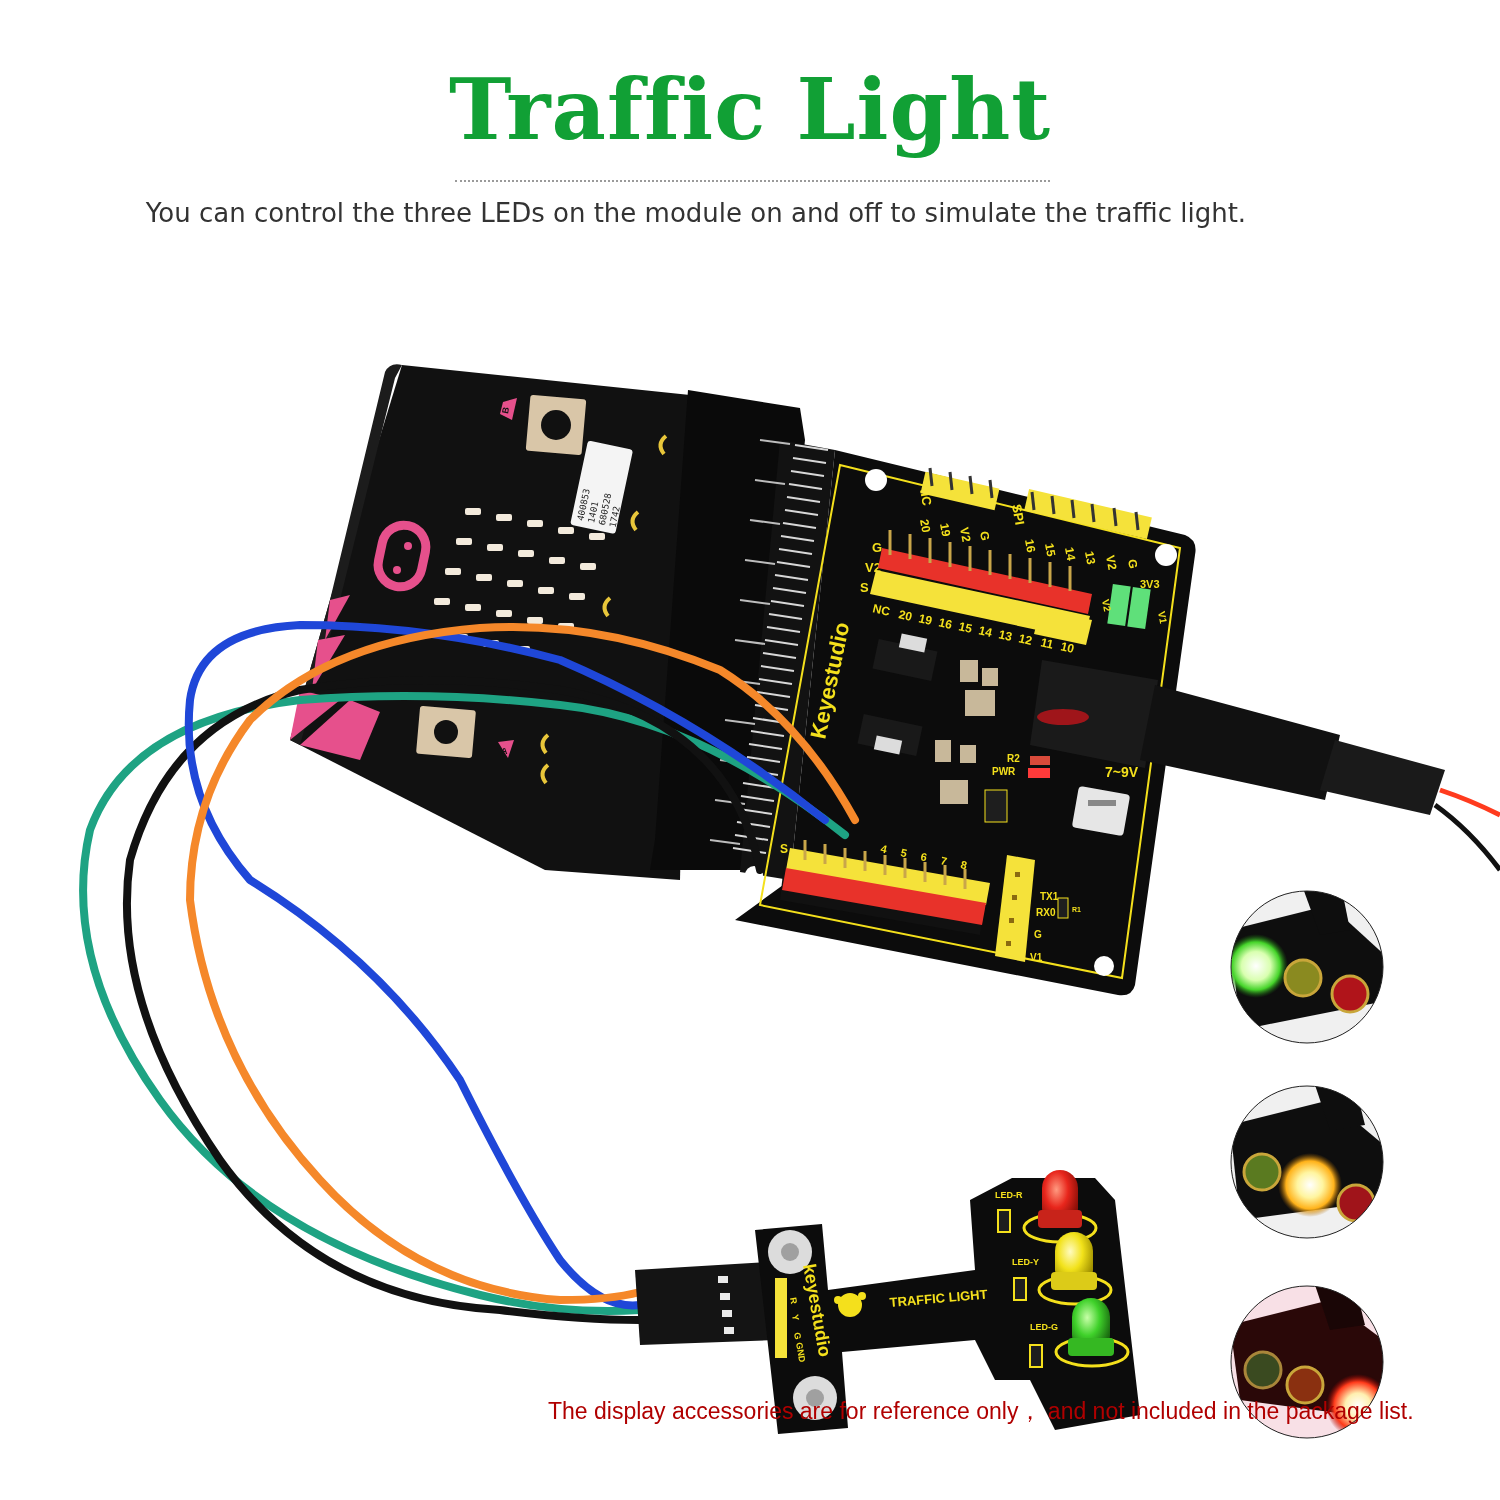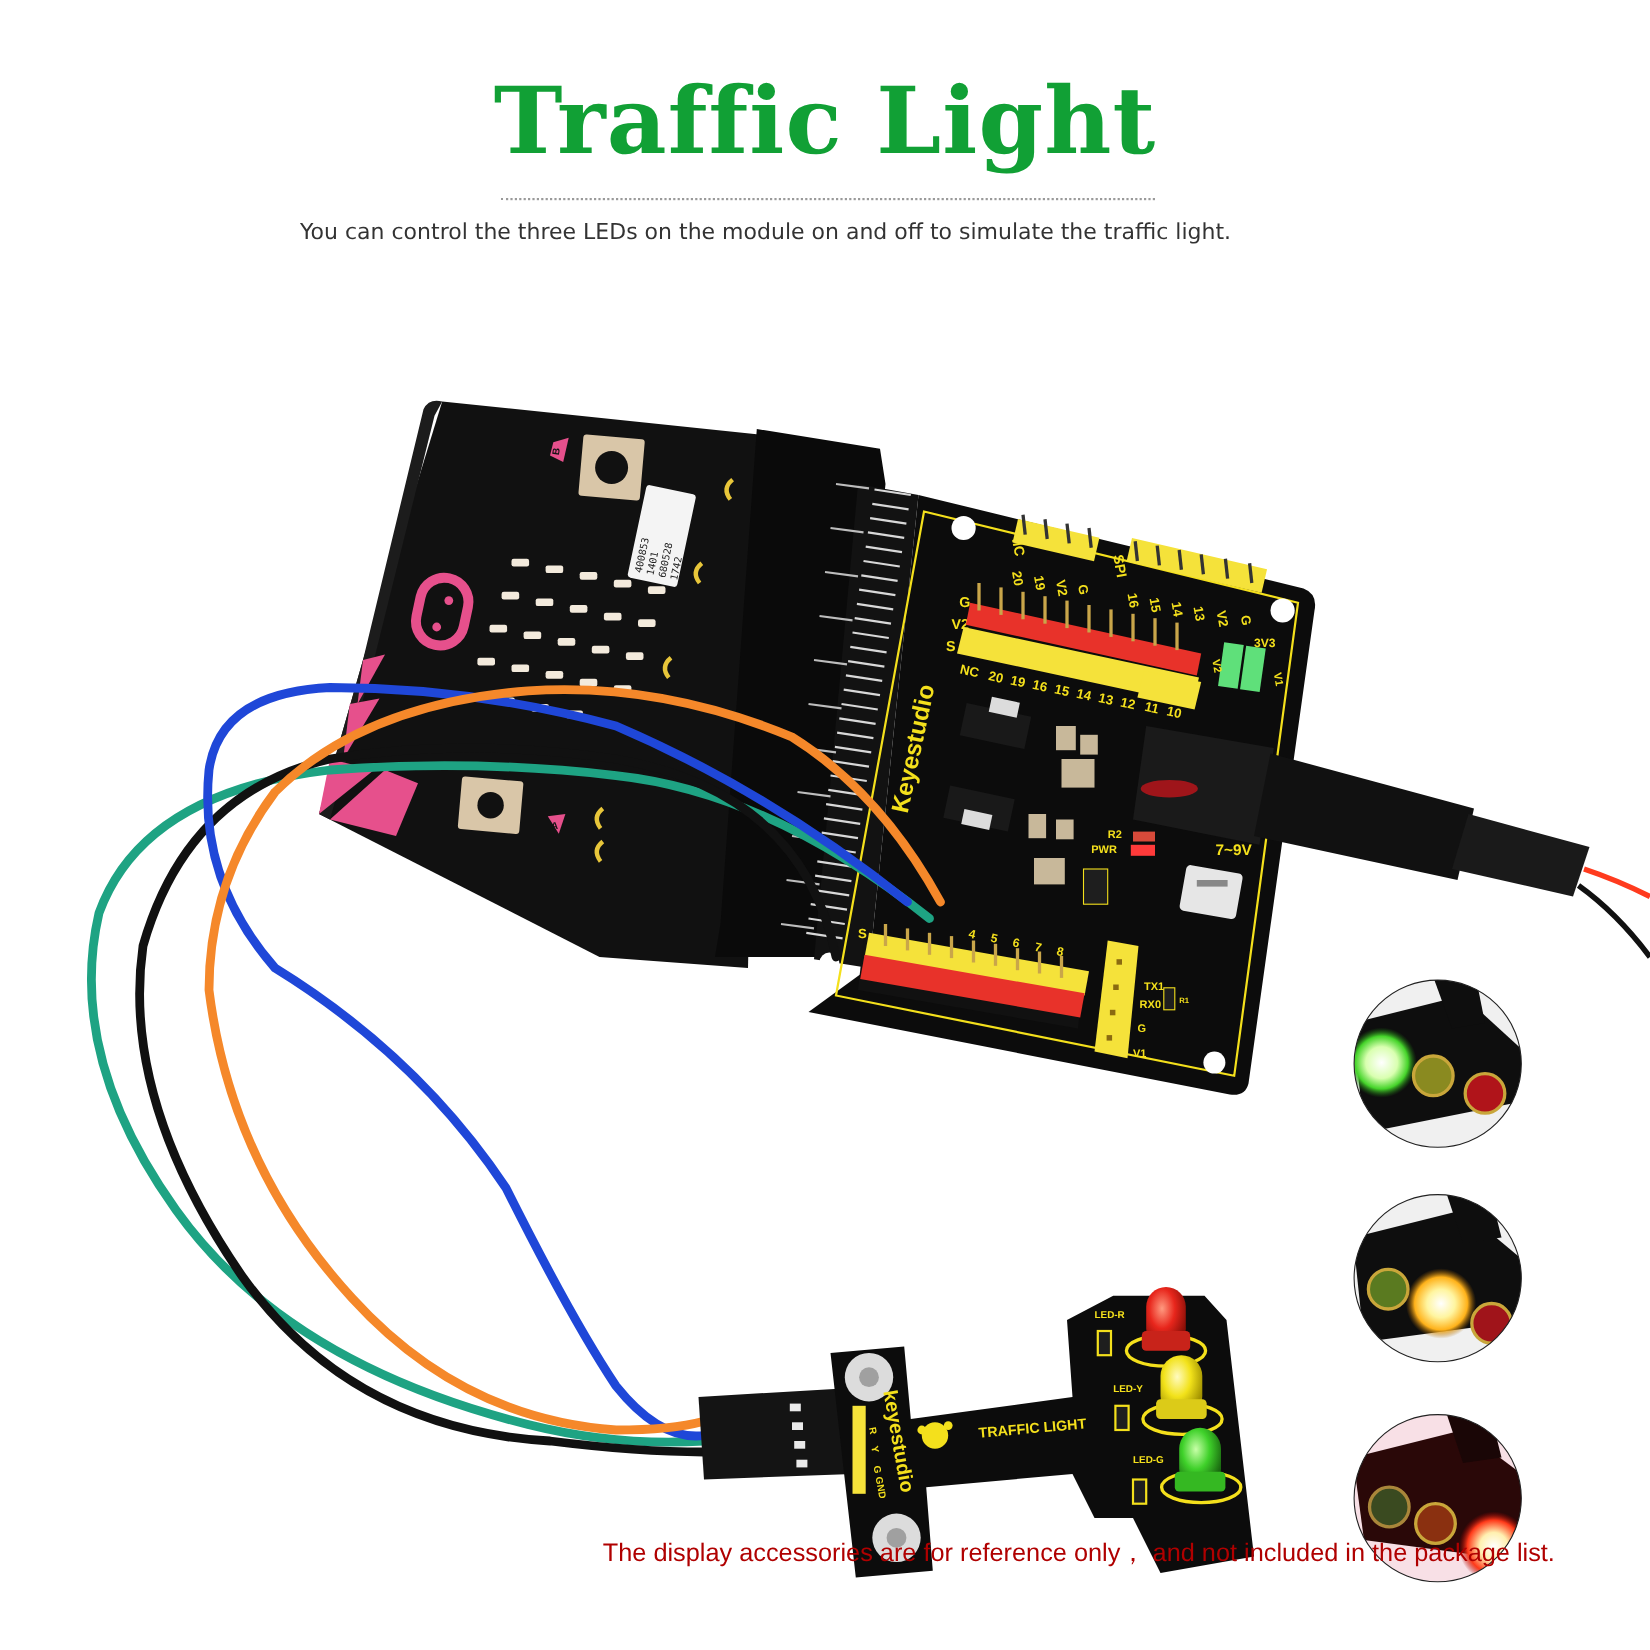--- a/index.html
+++ b/index.html
@@ -8,21 +8,21 @@
     position:absolute; left:0; top:68px; width:1500px; text-align:center;
     font-family:"DejaVu Serif", "Liberation Serif", serif; font-weight:bold;
     font-size:84px; color:#11a035; letter-spacing:1px; line-height:1;
   }
   .divider {
     position:absolute; left:455px; top:180px; width:595px; height:0;
     border-top:2px dotted #9a9a9a;
   }
   .subtitle {
     position:absolute; left:0; top:198px; width:1392px; text-align:center;
-    font-family:"DejaVu Sans", sans-serif; font-size:20px; color:#333333;
+    font-family:"DejaVu Sans", sans-serif; font-size:26px; color:#333333;
   }
   .disclaimer {
     position:absolute; left:548px; top:1396px; width:950px;
     font-family:"Liberation Sans", sans-serif; font-size:23px; color:#b00000;
     white-space:nowrap;
   }
   svg.scene { position:absolute; left:0; top:0; }
   .pcb-label { font-family:"Liberation Sans", sans-serif; font-weight:bold; fill:#f4e01c; }
 </style>
 </head>

